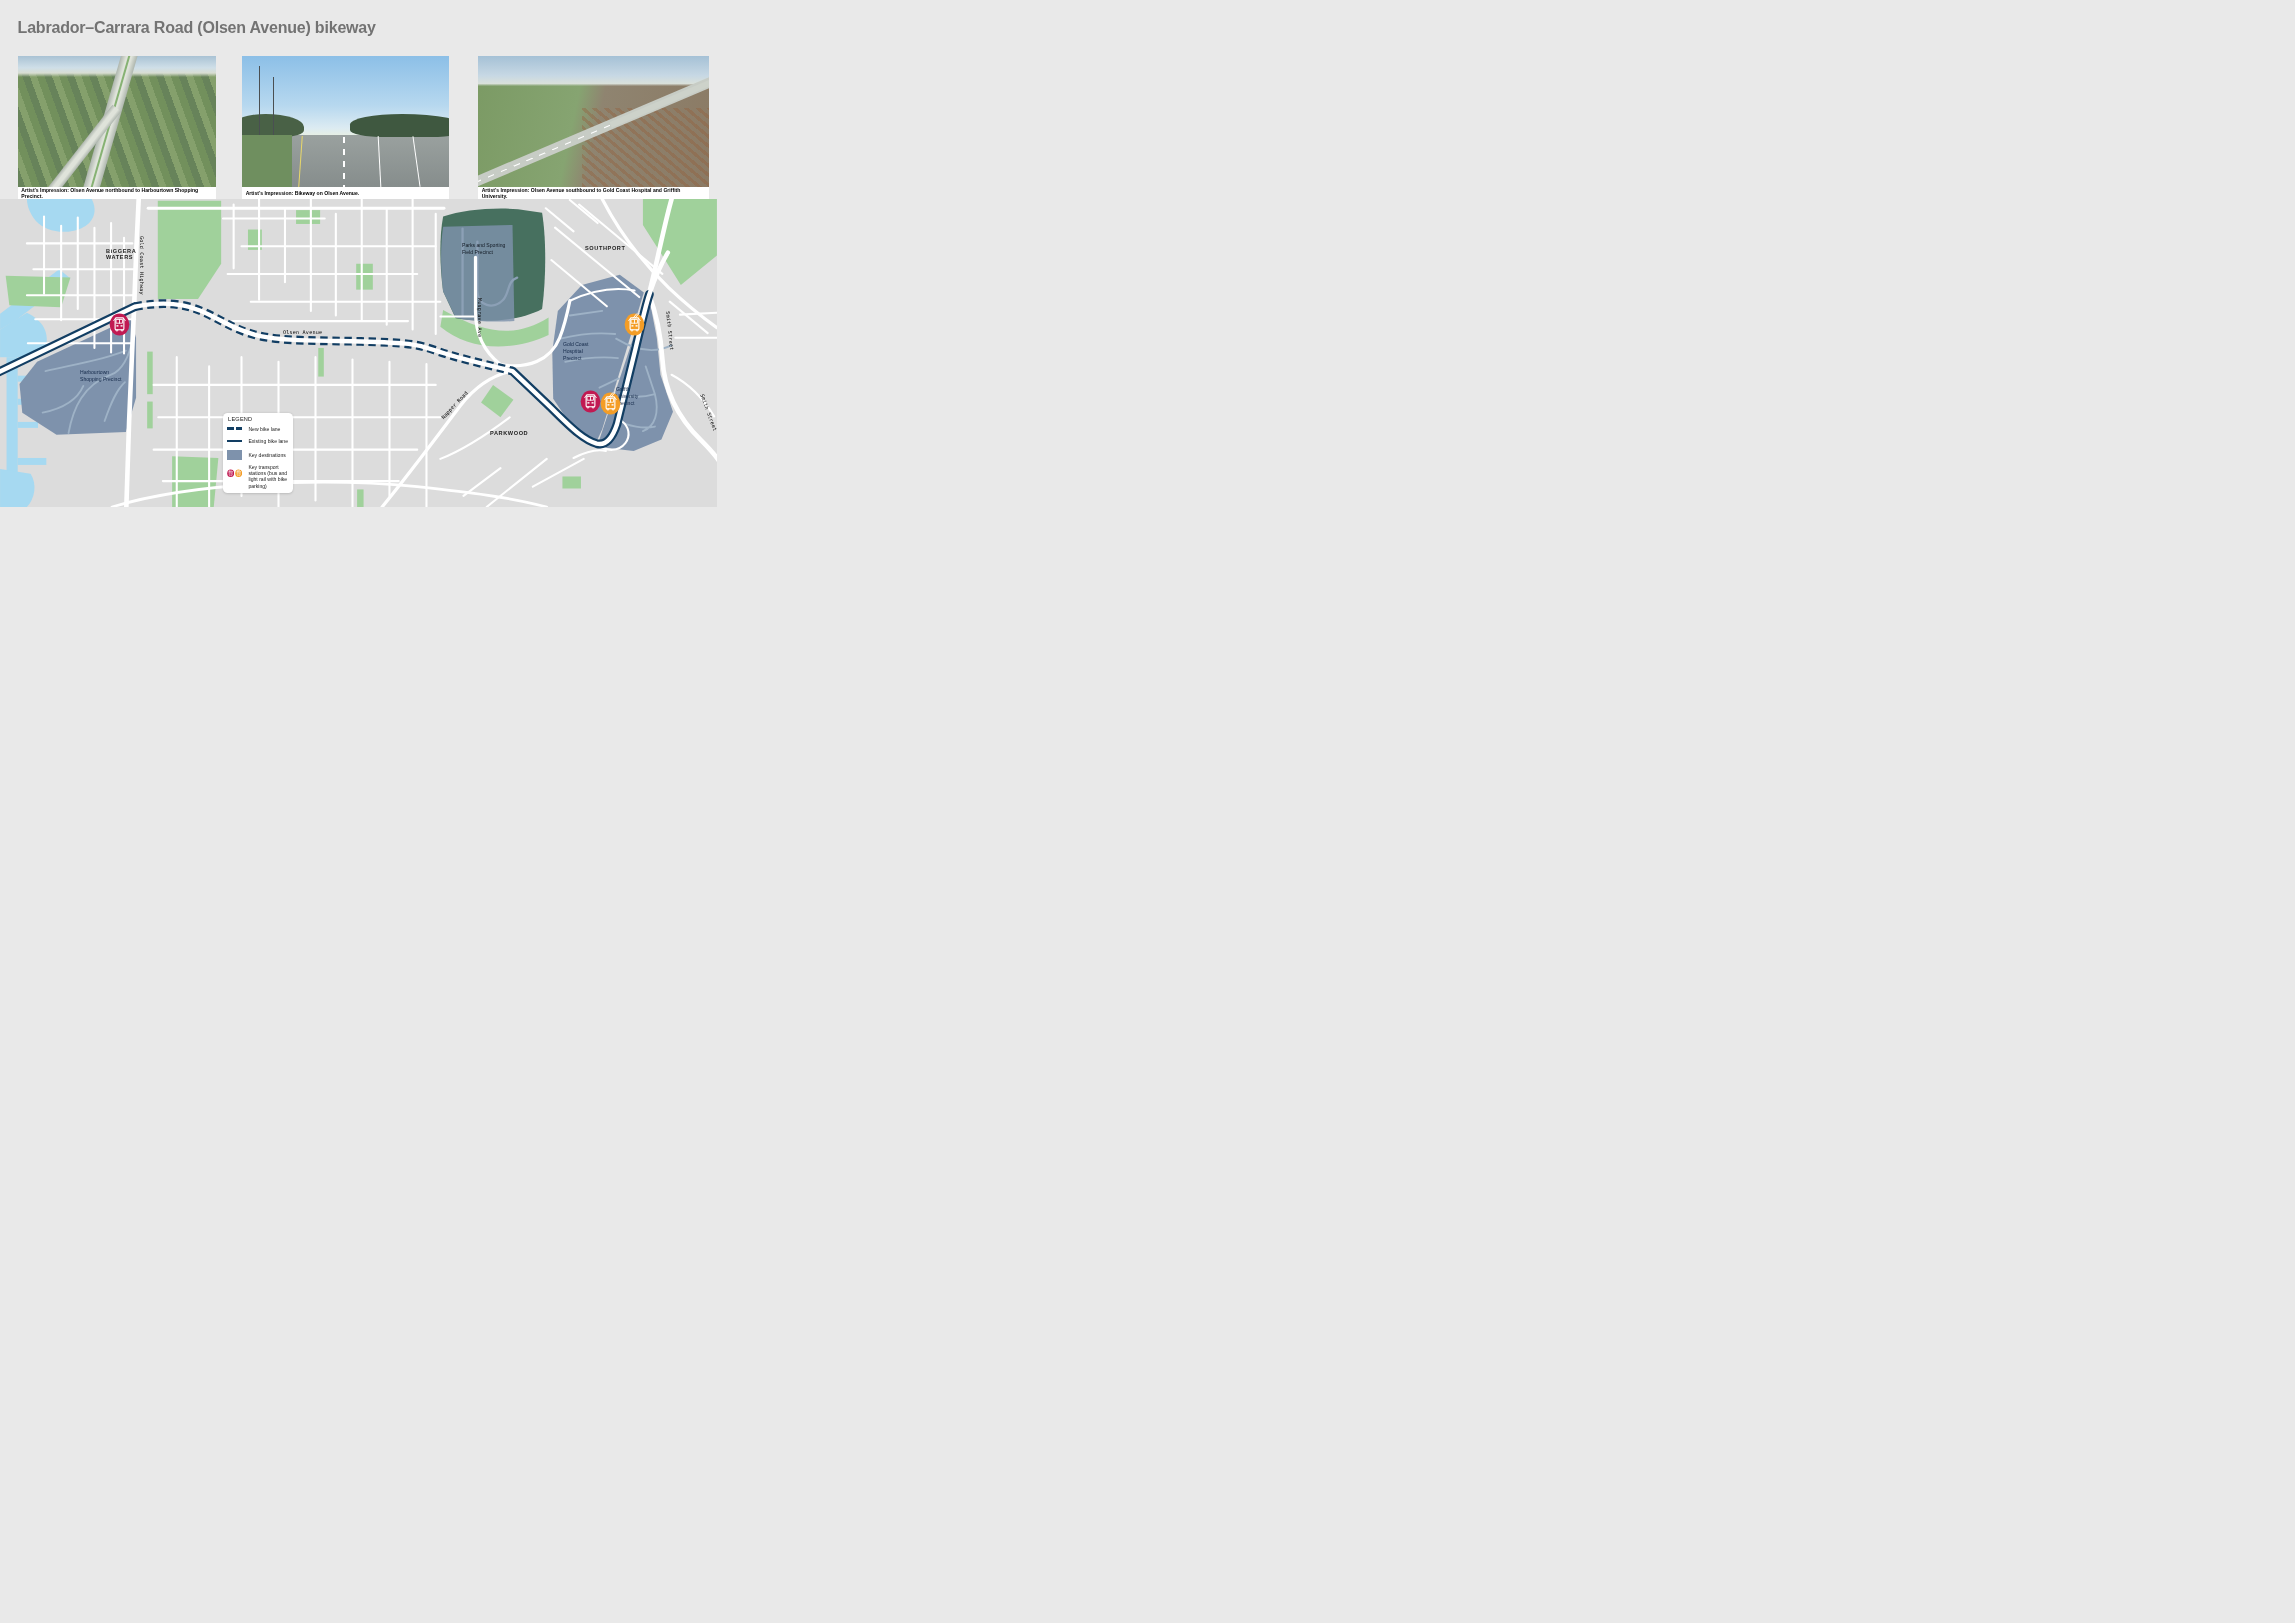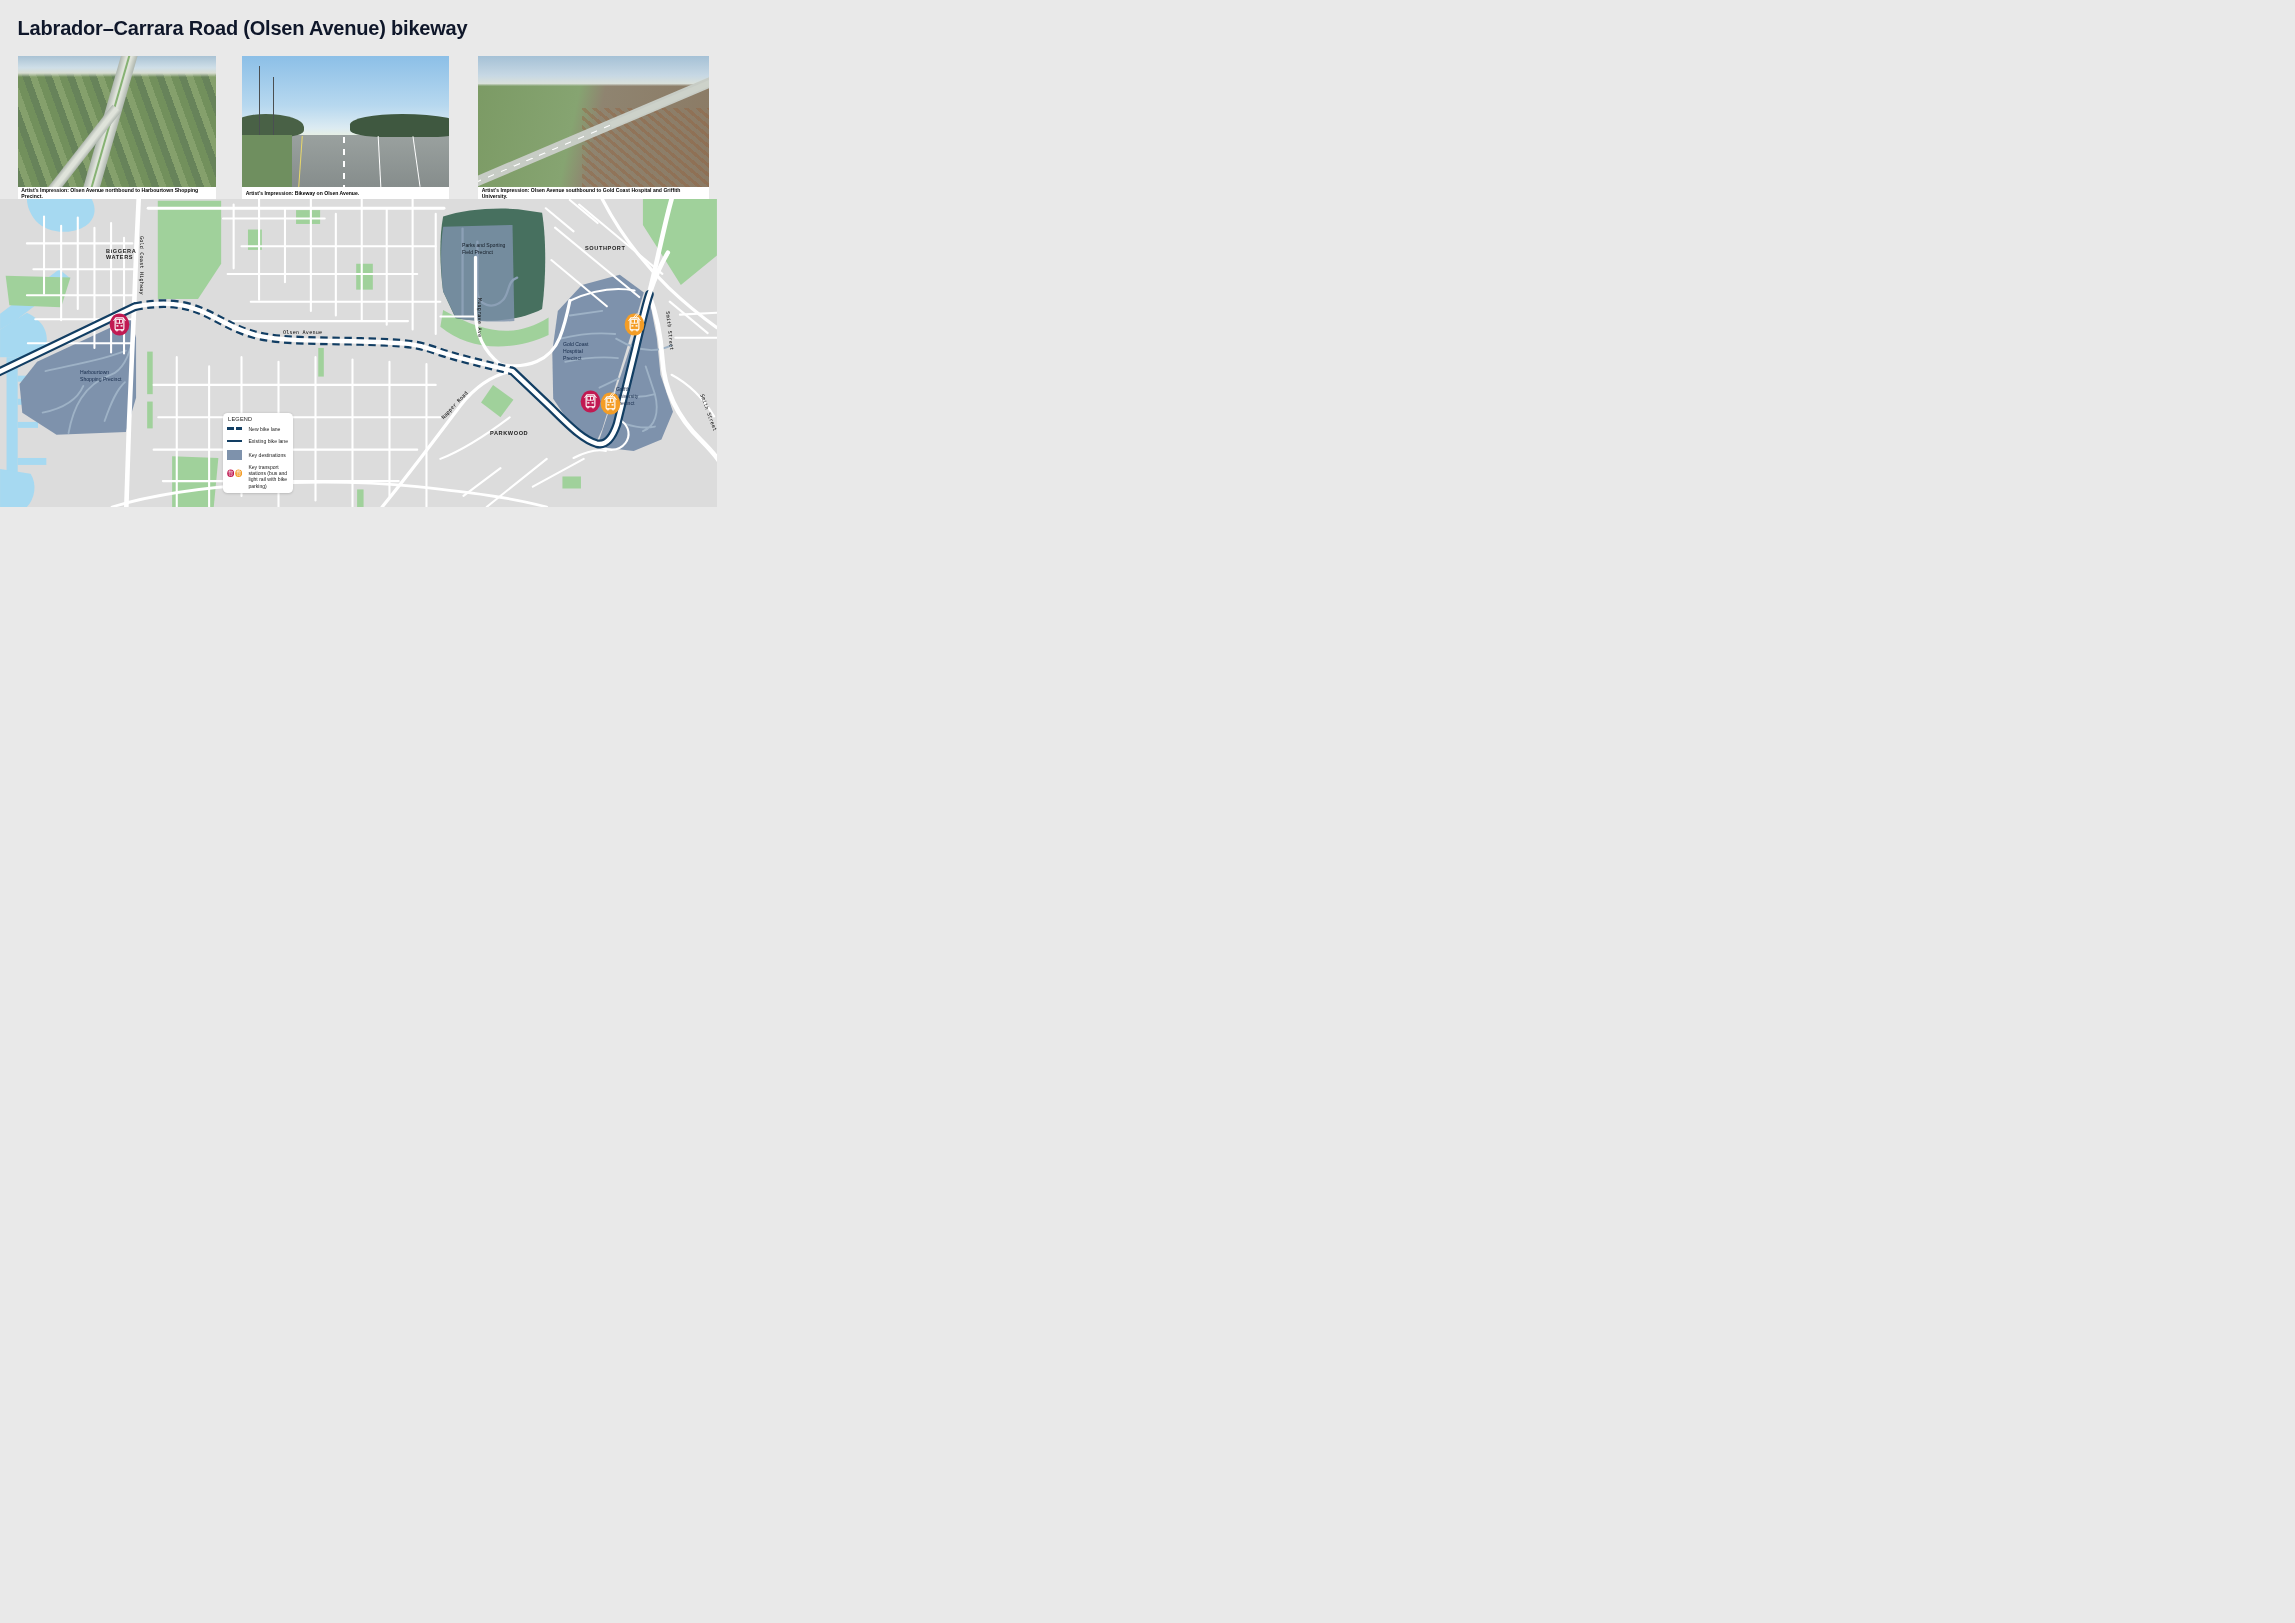--- a/index.html
+++ b/index.html
@@ -1,20 +1,20 @@
 <!DOCTYPE html>
 <html style="font-size:7.4px"><head>
 <meta charset="utf-8">
 <style>
   html,body{margin:0;padding:0;background:#e9e9e9;}
   .poster{position:relative;width:717px;height:507px;background:#e9e9e9;overflow:hidden;
           font-family:"Liberation Sans",sans-serif;}
   
-  .title{position:absolute;left:17.6px;top:18.5px;margin:0;font-size:20px;line-height:18.5px;
-         font-weight:700;letter-spacing:-0.2px;color:#0f172a;}
+  .title{position:absolute;left:17.6px;top:18.5px;margin:0;font-size:16px;line-height:18.5px;
+         font-weight:700;letter-spacing:-0.2px;color:#737373;}
   
   .photo{position:absolute;top:56px;height:131px;overflow:hidden;}
   .ph1{left:17.6px;width:198px;background:
       linear-gradient(180deg,#a9c2d4 0%,#cfdfe8 9%,#d8ddd2 13%,rgba(216,221,210,0) 16%),
       repeating-linear-gradient(250deg,#72905c 0 7.4px,#85a06c 7.4px 14px,#67835a 14px 21px),#7a9464;}
   .ph2{left:242px;width:207px;background:
       linear-gradient(180deg,#8cbfe7 0%,#b7d8ef 38%,#dcebf2 55%,#e6efe6 60%,rgba(0,0,0,0) 60%),
       linear-gradient(180deg,#9aa19f 60%,#868d8c 100%);}
   .ph3{left:478px;width:231px;background:
       linear-gradient(180deg,#a5c1d6 0%,#c7d8e4 15%,#d9e0da 21%,rgba(0,0,0,0) 23%),

